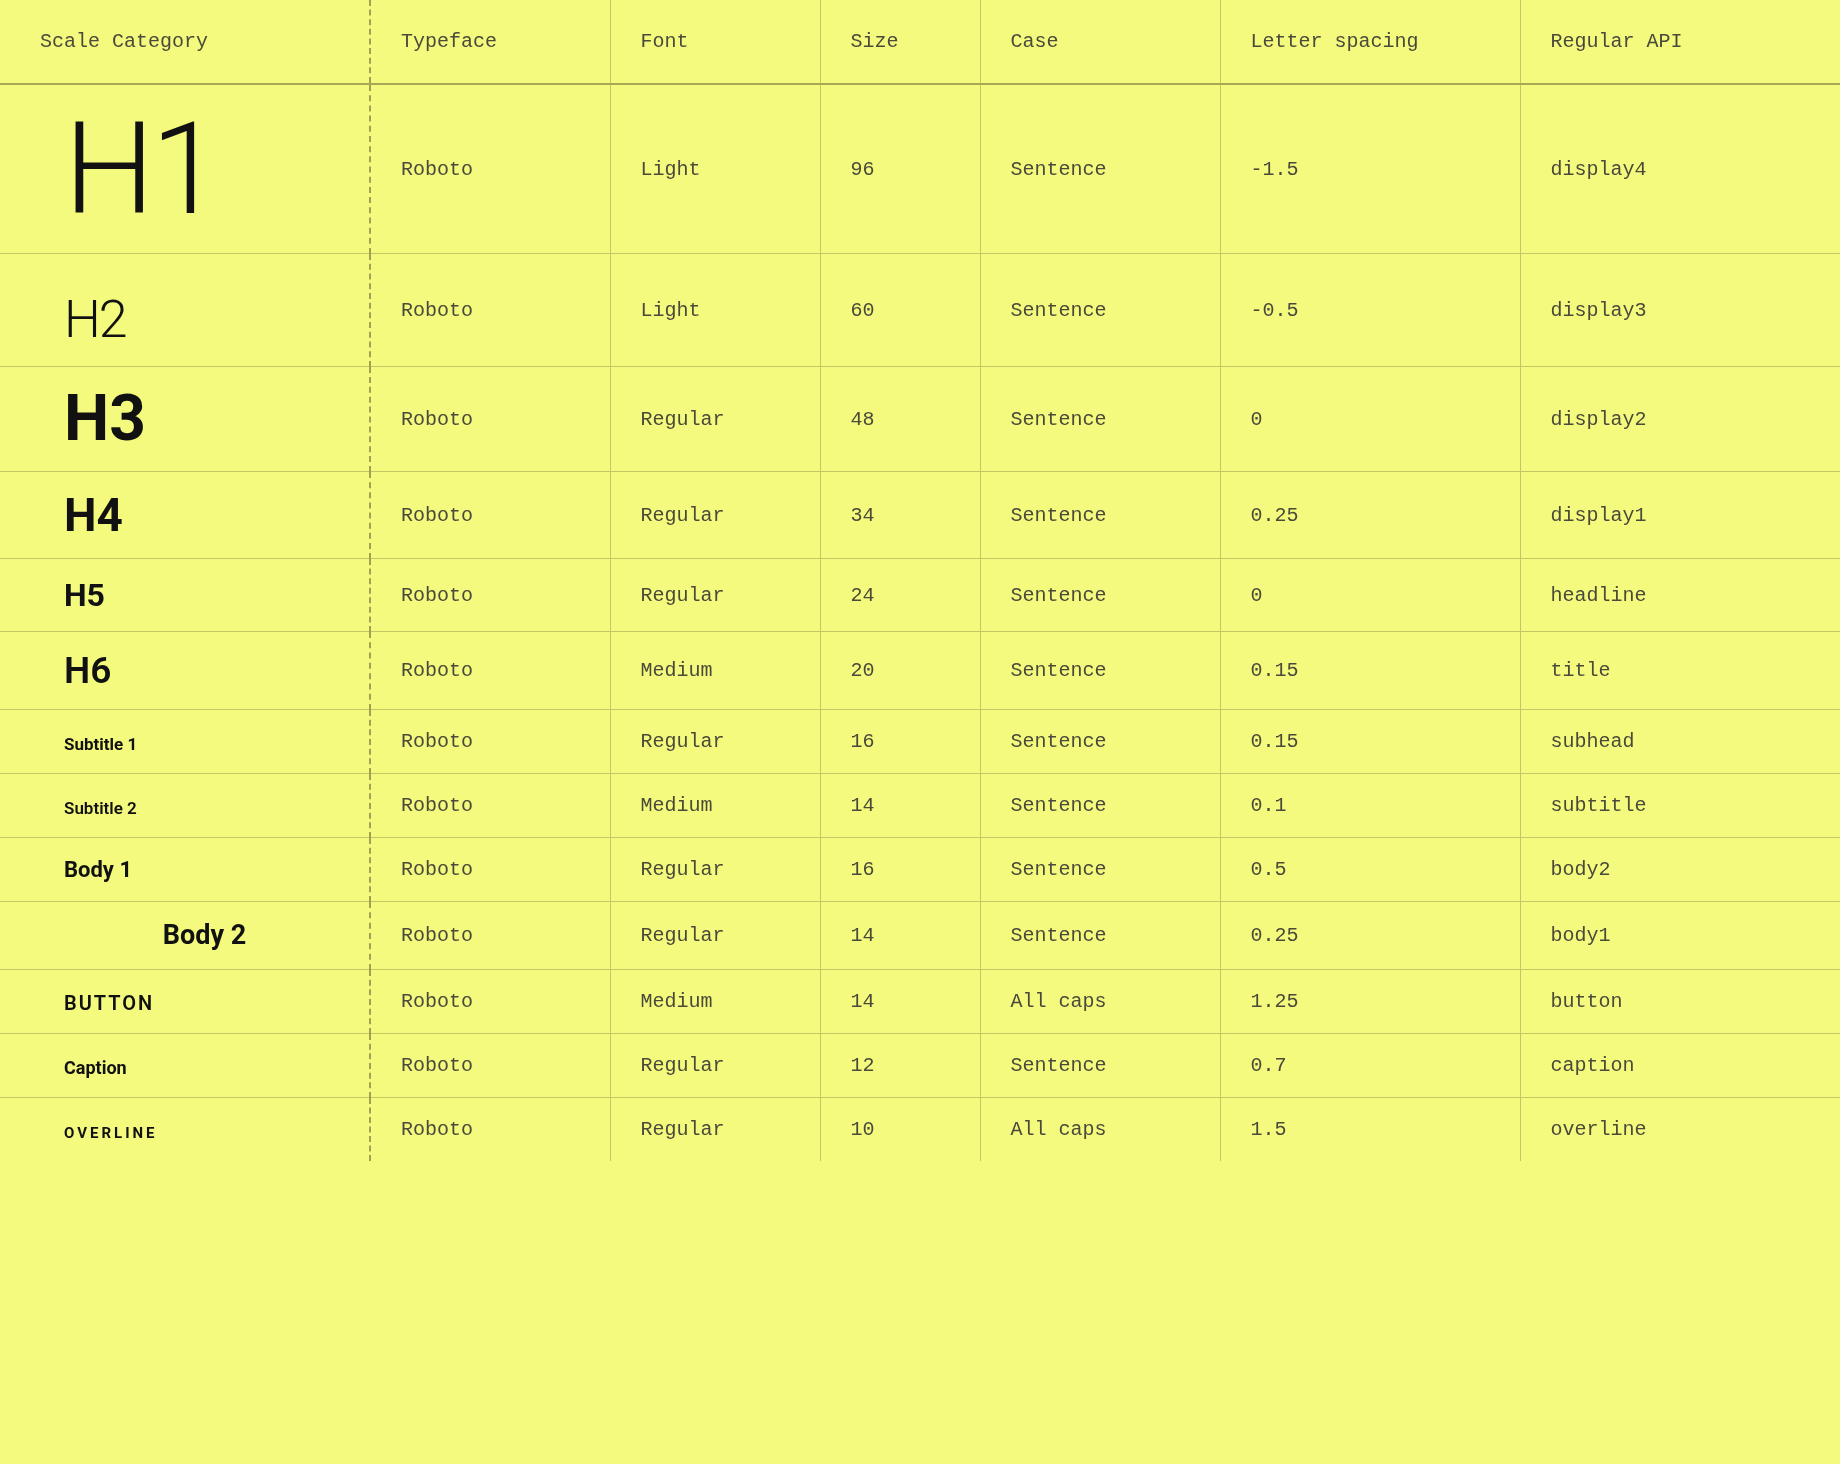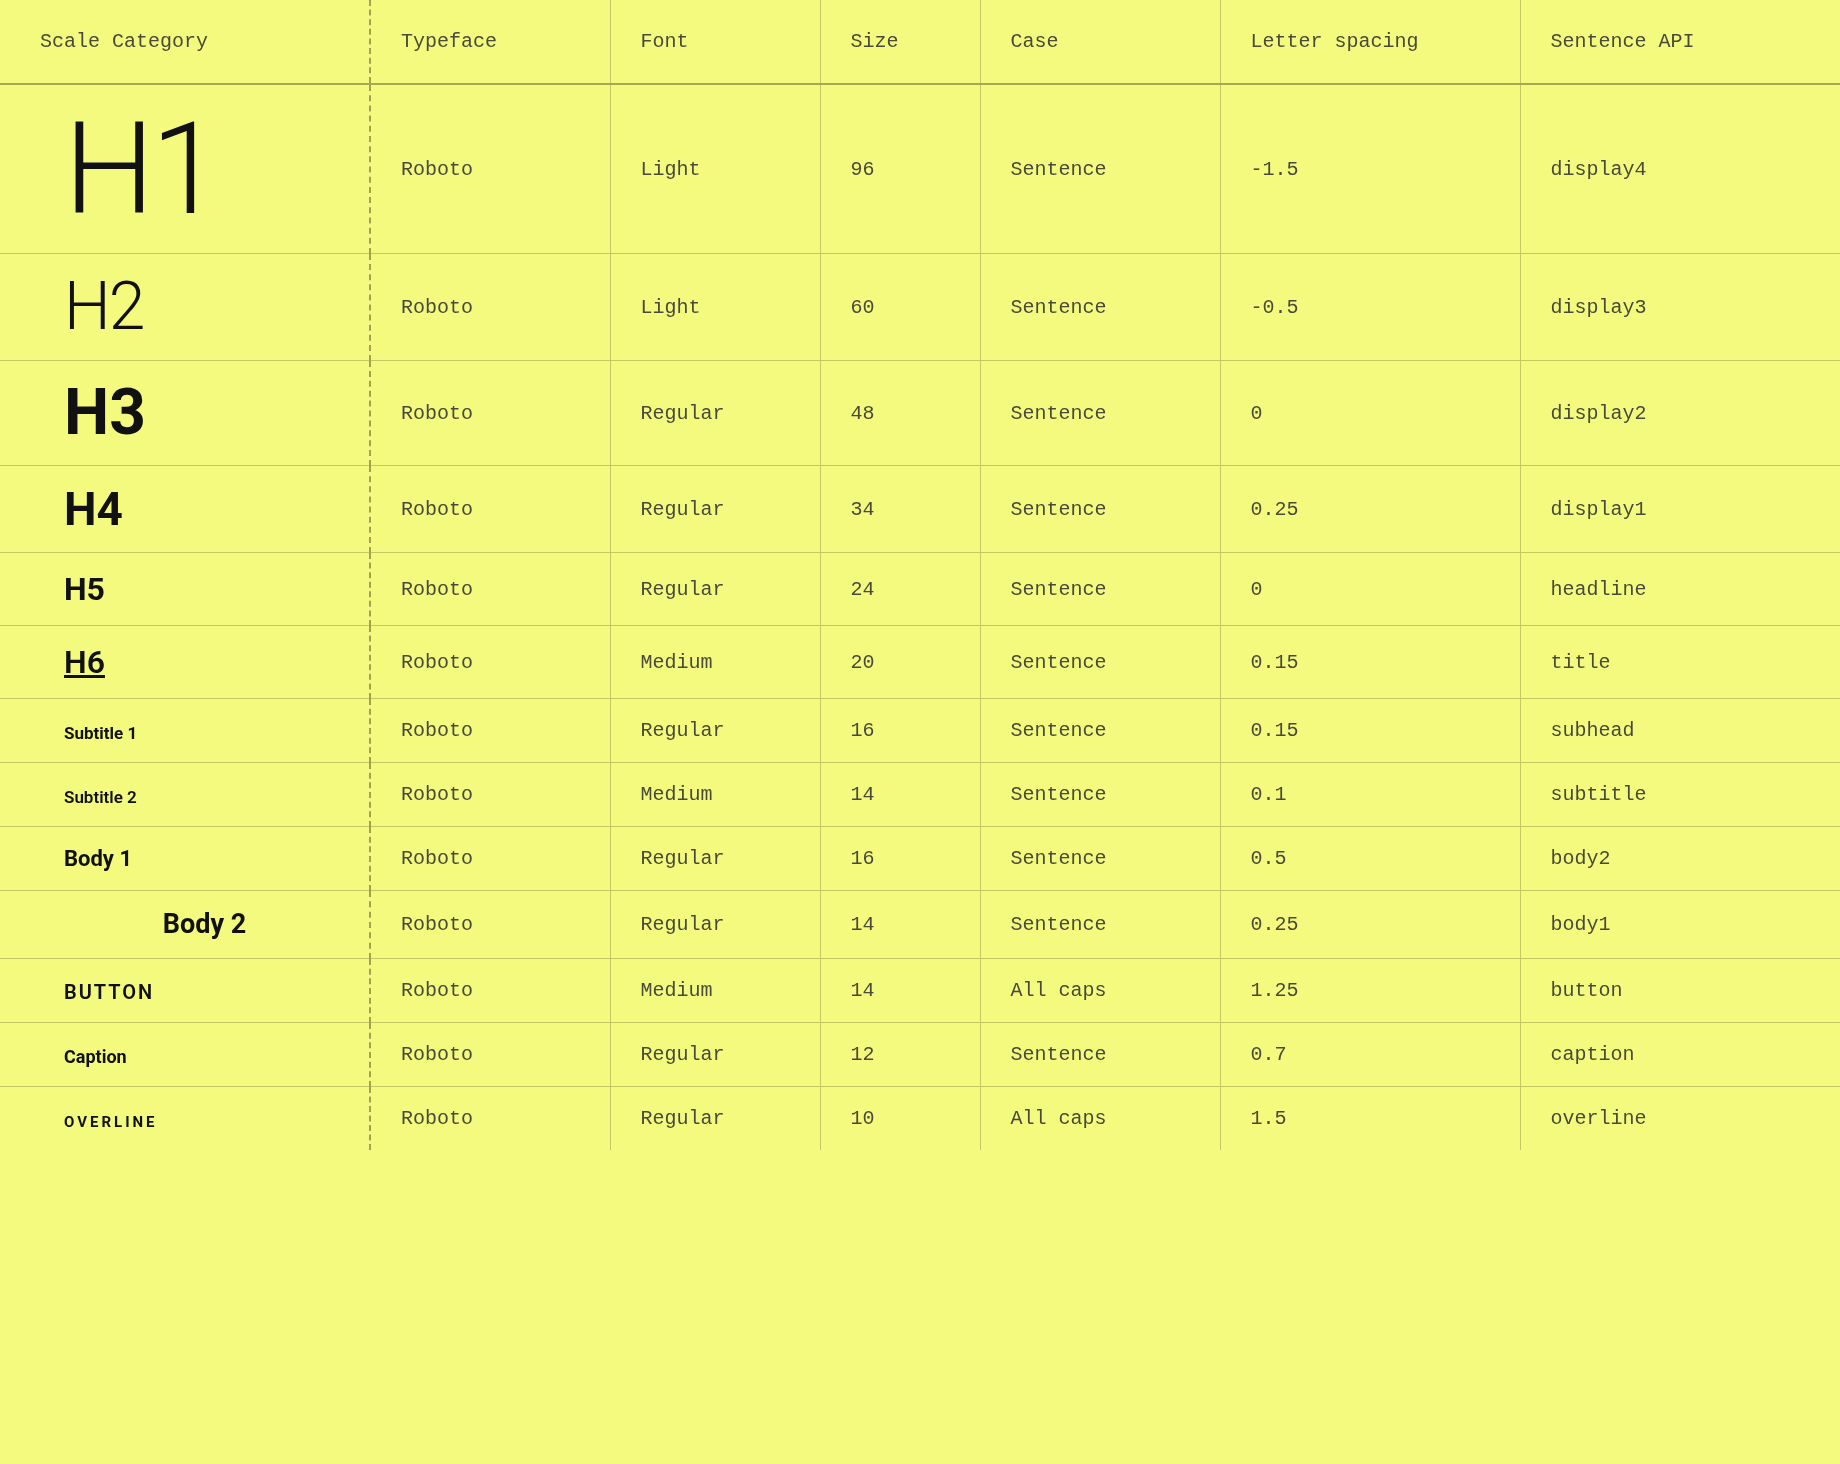--- a/index.html
+++ b/index.html
@@ -99,38 +99,38 @@
         <col class="c-api">
     </colgroup>
     <thead>
       <tr>
         <th class="scale-head">Scale Category</th>
         <th>Typeface</th>
         <th>Font</th>
         <th>Size</th>
         <th>Case</th>
         <th>Letter spacing</th>
-        <th>Sentence API</th>
+        <th>Regular API</th>
       </tr>
     </thead>
     <tbody id="tbody">
         <tr>
           <td class="scale">
             <span class="specimen w-light" style="font-size: 128px; letter-spacing: -4px;">H1</span>
           </td>
           <td>Roboto</td>
           <td>Light</td>
           <td>96</td>
           <td>Sentence</td>
           <td>-1.5</td>
           <td>display4</td>
         </tr>
         <tr>
           <td class="scale">
-            <span class="specimen w-light" style="font-size: 66px; letter-spacing: -2px;">H2</span>
+            <span class="specimen w-light" style="font-size: 52px; letter-spacing: -2px; margin-top: 20px;">H2</span>
           </td>
           <td>Roboto</td>
           <td>Light</td>
           <td>60</td>
           <td>Sentence</td>
           <td>-0.5</td>
           <td>display3</td>
         </tr>
         <tr>
           <td class="scale">
@@ -160,21 +160,21 @@
           </td>
           <td>Roboto</td>
           <td>Regular</td>
           <td>24</td>
           <td>Sentence</td>
           <td>0</td>
           <td>headline</td>
         </tr>
         <tr>
           <td class="scale">
-            <span class="specimen w-medium" style="font-size: 32px; text-decoration: underline;">H6</span>
+            <span class="specimen w-medium" style="font-size: 37px;">H6</span>
           </td>
           <td>Roboto</td>
           <td>Medium</td>
           <td>20</td>
           <td>Sentence</td>
           <td>0.15</td>
           <td>title</td>
         </tr>
         <tr>
           <td class="scale">

